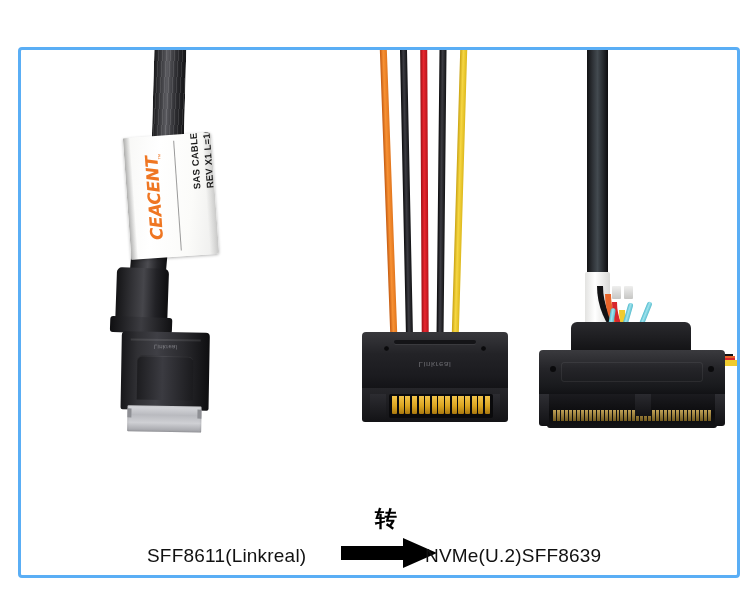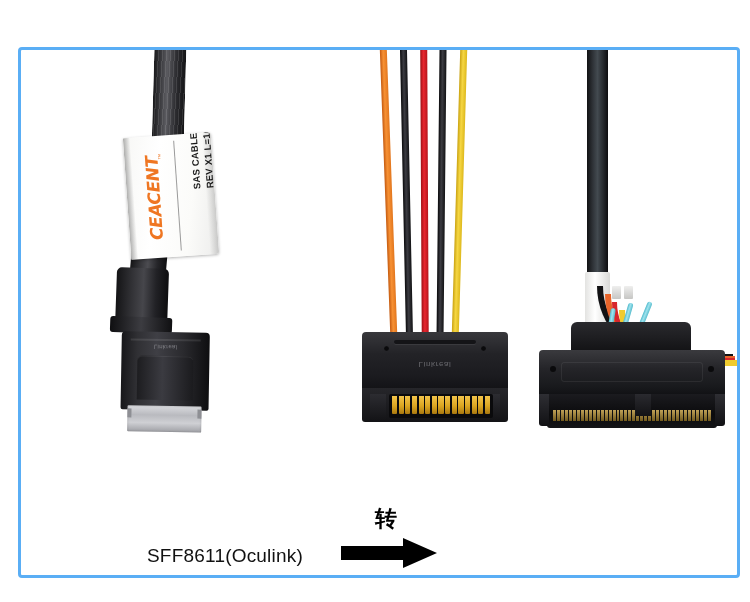--- a/index.html
+++ b/index.html
@@ -724,25 +724,26 @@
             <span class="u2-pin"></span>
           </div>
         </div>
         <div class="u2-divider"></div>
         <div class="u2-sidewall l"></div>
         <div class="u2-sidewall r"></div>
       </div>
     </div>
 
     <div id="caption-row">
-      <div class="caption-text" id="caption-left">SFF8611(Oculink)</div>
+      <div class="caption-text" id="caption-left">SFF8611(Linkreal)</div>
 
       <div id="convert-group">
         <div id="convert-char">转</div>
         <svg id="convert-arrow" viewBox="0 0 96 30" aria-hidden="true">
           <polygon points="0,8 62,8 62,0 96,15 62,30 62,22 0,22" fill="#000000"></polygon>
         </svg>
       </div>
 
+      <div class="caption-text" id="caption-right">NVMe(U.2)SFF8639</div>
     </div>
 
   </div>
 </div>
 
 </body></html>

